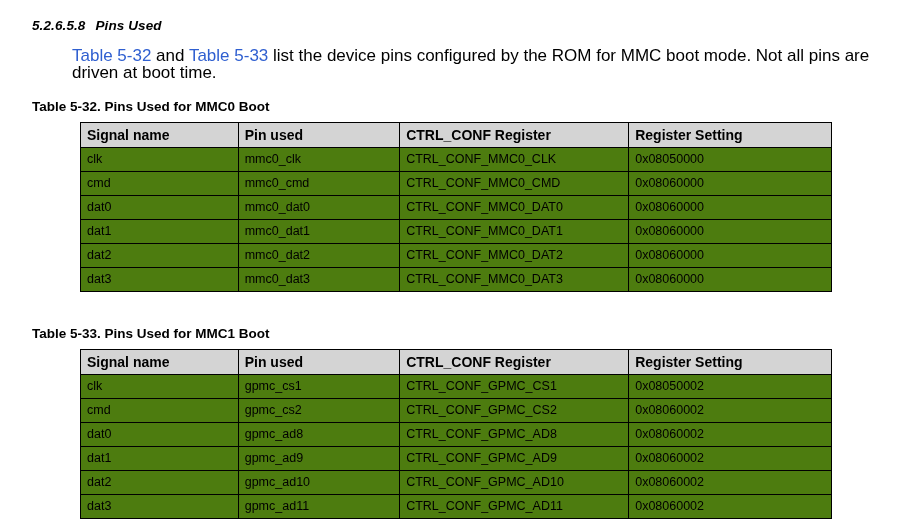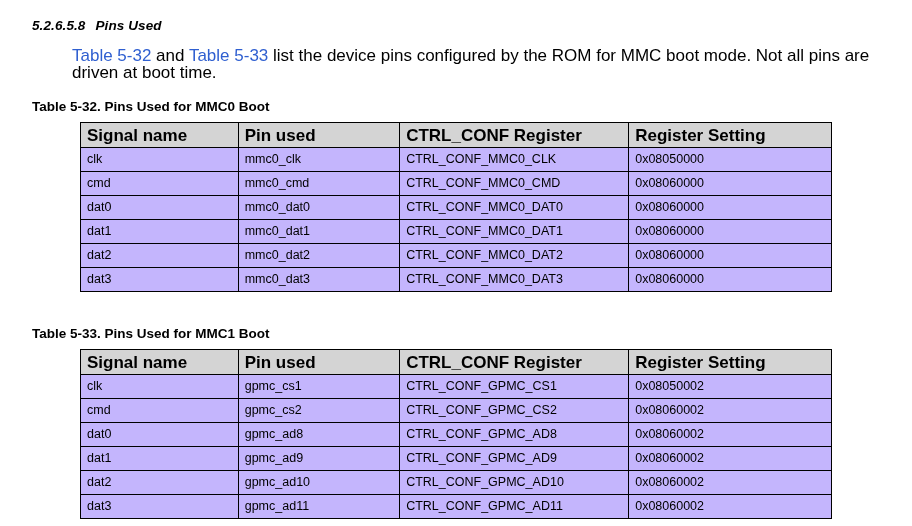--- a/index.html
+++ b/index.html
@@ -61,25 +61,25 @@
     vertical-align: middle;
     padding: 3px 6px;
     height: 17px;
     line-height: 15px;
     overflow: hidden;
     white-space: nowrap;
   }
   table.pins thead th {
     background: #d4d4d4;
     font-weight: bold;
-    font-size: 17px;
+    font-size: 14px;
     height: 18px;
   }
   table.pins tbody td {
-    background: #c4b5fd;
+    background: #4d7c0f;
     font-weight: normal;
   }
   col.c1 { width: 21%; }
   col.c2 { width: 21.5%; }
   col.c3 { width: 30.5%; }
   col.c4 { width: 27%; }
   .gap-1 { height: 34px; }
 </style>
 </head>
 <body>

